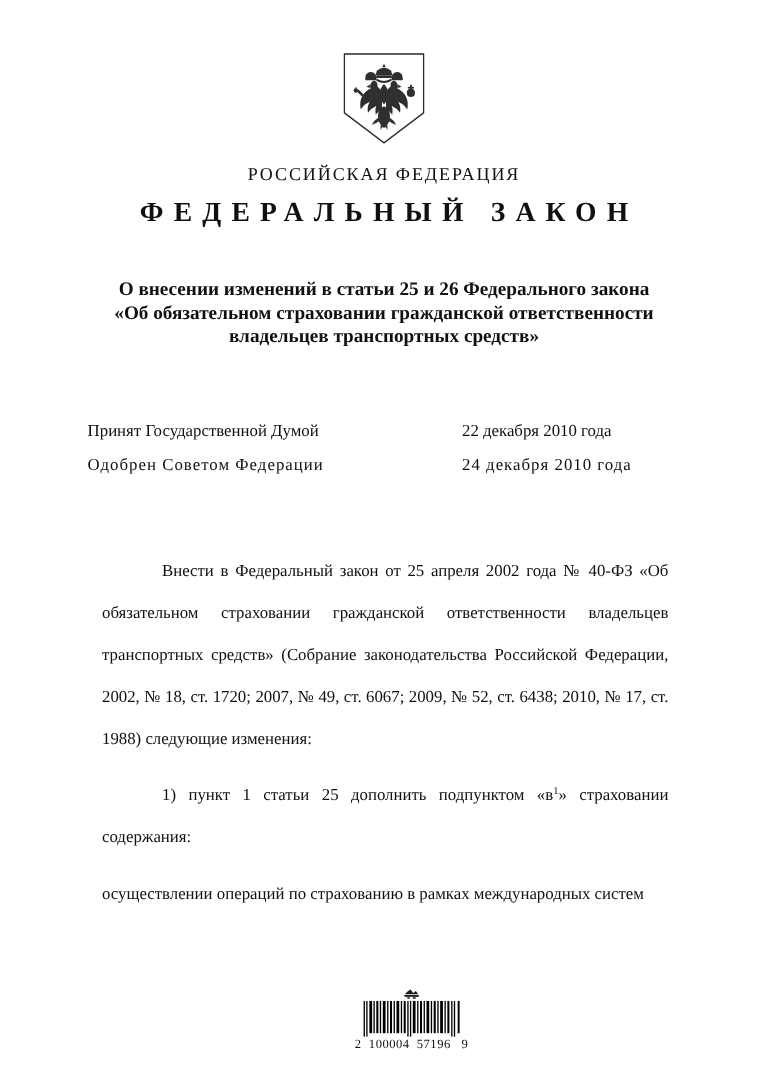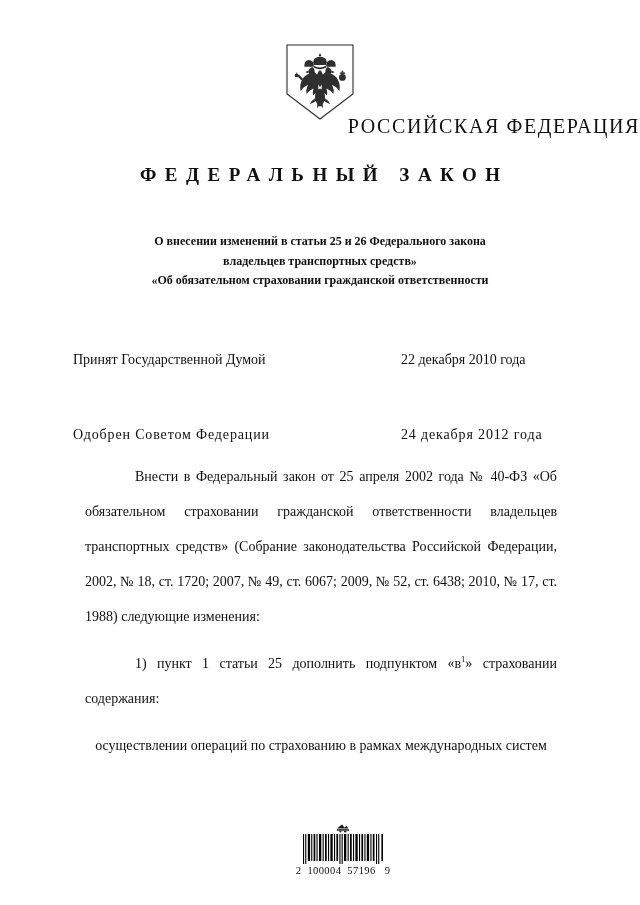--- a/index.html
+++ b/index.html
@@ -33,93 +33,91 @@
   }
   .emblem {
     width: 72px;
     height: 76px;
     display: block;
   }
 
   
   .country-line {
     position: absolute;
-    top: 115px;
-    left: 0;
-    width: 100%;
-    text-align: right;
-    font-size: 20px;
+    top: 138px;
+    left: 0;
+    width: 100%;
+    text-align: center;
+    font-size: 15px;
     letter-spacing: 1.6px;
     font-weight: 400;
     white-space: pre;
   }
   .law-line {
     position: absolute;
     top: 164px;
     left: 0;
     width: 100%;
     text-align: center;
-    font-size: 19px;
+    font-size: 23px;
     font-weight: 700;
     letter-spacing: 8.5px;
     white-space: pre;
     text-indent: 8.5px;
   }
 
   
   .subtitle {
     position: absolute;
     top: 232px;
     left: 50px;
     width: 540px;
     text-align: center;
-    font-size: 12px;
+    font-size: 16px;
     font-weight: 700;
     line-height: 19.5px;
   }
   .subtitle div { white-space: pre; }
 
   
   .adoption {
     position: absolute;
     top: 352px;
     left: 73px;
     width: 497px;
   }
   .adoption-row {
     display: flex;
     align-items: baseline;
     height: 29px;
     font-size: 14px;
-    gap: 16px;
   }
   .adoption-row .who { width: 312px; white-space: pre; }
   .adoption-row .when { white-space: pre; text-align: right; }
   .adoption-row.spaced .who,
   .adoption-row.spaced .when {
     letter-spacing: 0.85px;
-    margin-top: 46px;
   }
 
   
   .body-block {
     position: absolute;
     top: 447px;
     left: 73px;
     width: 496px;
     font-size: 14px;
   }
   .para {
     margin: 12px;
     line-height: 35px;
     text-align: justify;
     text-justify: inter-word;
   }
   .para.indent { text-indent: 50px; }
-  .para.nojust { text-align: center; }
+  .para.nojust { text-align: left; }
   sup {
     font-size: 0.62em;
     vertical-align: super;
     line-height: 0;
   }
 
   
   .barcode-wrap {
     position: absolute;
     top: 824px;
@@ -195,32 +193,32 @@
         <path d="M37.8 57.6 q1.4 3.4 1.2 6.6 q-2 -2.2 -3 -4.6 z"></path>
       </g>
     </svg>
   </div>
 
   <div class="country-line">РОССИЙСКАЯ ФЕДЕРАЦИЯ</div>
   <div class="law-line">ФЕДЕРАЛЬНЫЙ ЗАКОН</div>
 
   <div class="subtitle">
     <div>О внесении изменений в статьи 25 и 26 Федерального закона</div>
+    <div>«Об обязательном страховании гражданской ответственности</div>
     <div>владельцев транспортных средств»</div>
-    <div>«Об обязательном страховании гражданской ответственности</div>
   </div>
 
   <div class="adoption">
     <div class="adoption-row">
       <span class="who">Принят Государственной Думой</span>
       <span class="when">22 декабря 2010 года</span>
     </div>
     <div class="adoption-row spaced">
       <span class="who">Одобрен Советом Федерации</span>
-      <span class="when">24 декабря 2012 года</span>
+      <span class="when">24 декабря 2010 года</span>
     </div>
   </div>
 
   <div class="body-block">
 
     <p class="para indent">Внести в Федеральный закон от 25 апреля 2002 года № 40-ФЗ «Об обязательном страховании гражданской ответственности владельцев транспортных средств» (Собрание законодательства Российской Федерации, 2002, № 18, ст. 1720; 2007, № 49, ст. 6067; 2009, № 52, ст. 6438; 2010, № 17, ст. 1988) следующие изменения:</p>
 
     <p class="para indent"><span>1) пункт 1 статьи 25 дополнить подпунктом «в</span><sup>1</sup><span>» страховании содержания:</span></p>
 
 

